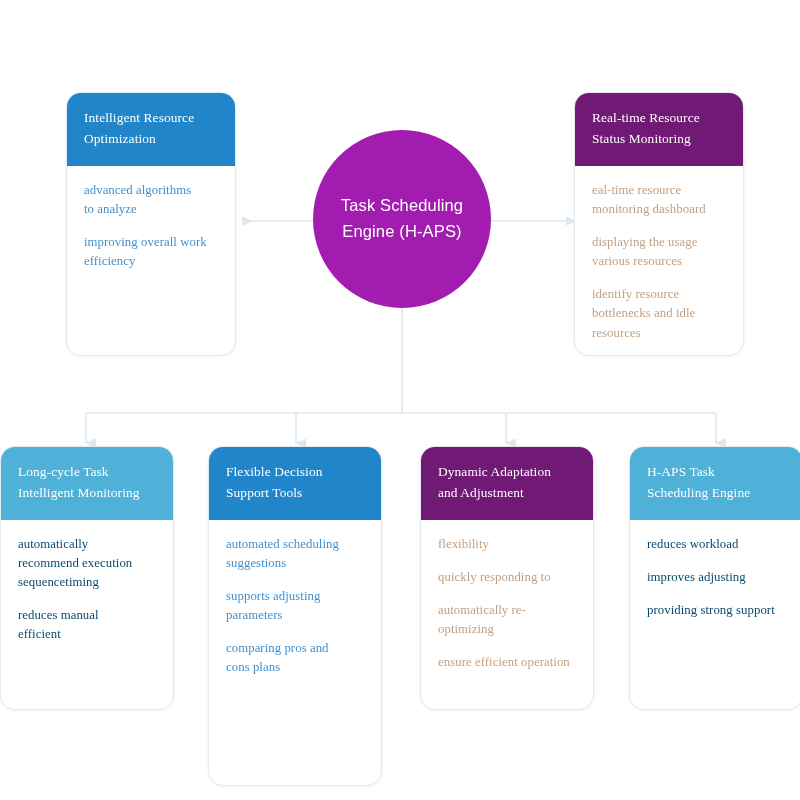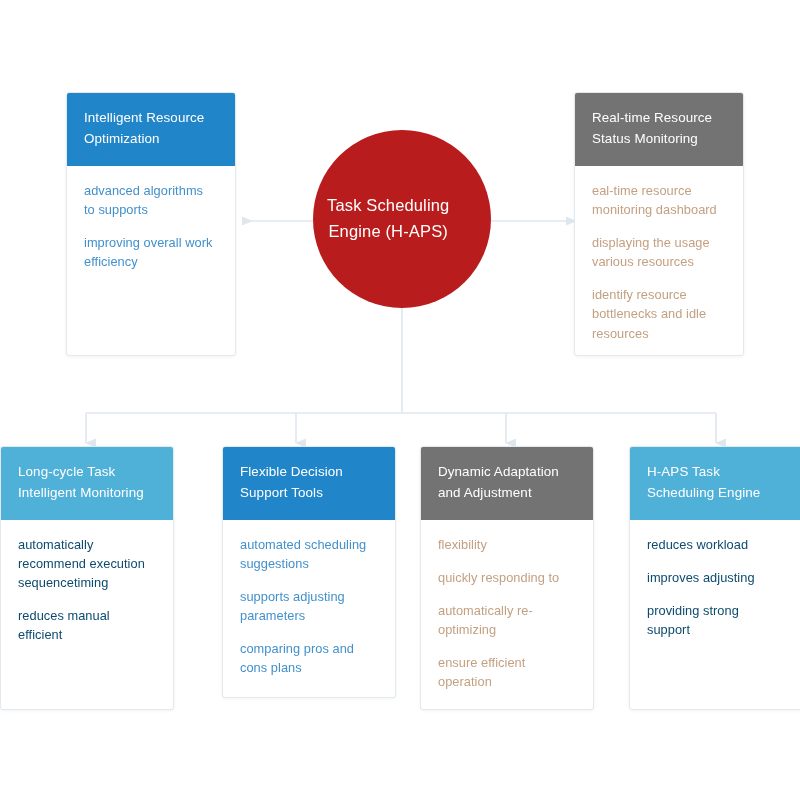--- a/index.html
+++ b/index.html
@@ -35,46 +35,48 @@
   }
 
   
   .center-node {
     position: absolute;
     left: 313px;
     top: 130px;
     width: 178px;
     height: 178px;
     border-radius: 50%;
-    background: #b91c1c;
+    background: #a21caf;
     display: flex;
     align-items: center;
+    justify-content: center;
     text-align: center;
     box-sizing: border-box;
     padding: 0 14px;
   }
   .center-node-label {
     color: #ffffff;
     font-size: 16.5px;
     line-height: 1.55;
     letter-spacing: .15px;
     white-space: pre-line;
   }
 
   
   .card {
     position: absolute;
     background: #ffffff;
     border: 1px solid #e2e9ef;
-    border-radius: 3px;
+    border-radius: 15px;
     box-sizing: border-box;
     overflow: hidden;
     display: flex;
     flex-direction: column;
     box-shadow: 0 1px 3px rgba(120,140,160,.10);
+    font-family: Liberation Serif, serif;
   }
   .card-header {
     padding: 15px 17px 16px 17px;
     color: #ffffff;
     font-size: 13.4px;
     line-height: 1.55;
     letter-spacing: .1px;
     white-space: pre-line;
     flex: 0 0 auto;
   }
@@ -89,30 +91,30 @@
     letter-spacing: .05px;
     white-space: pre-line;
   }
   .card-bullet:last-child { margin-bottom: 0; }
 
   
   .accent-blue   .card-header { background: #2186c9; }
   .accent-blue   .card-bullet { color: #4190cc; }
   .accent-cyan   .card-header { background: #4fb0d8; }
   .accent-cyan   .card-bullet { color: #0c4a6e; }
-  .accent-tan    .card-header { background: #737373; }
+  .accent-tan    .card-header { background: #701a75; }
   .accent-tan    .card-bullet { color: #c3a081; }
 
   
   #card-top-left  { left: 66px;  top: 92px;  width: 170px; height: 264px; }
   #card-top-right { left: 574px; top: 92px;  width: 170px; height: 264px; }
 
   
   #card-bottom-1 { left: 0px;   top: 446px; width: 174px; height: 264px; }
-  #card-bottom-2 { left: 222px; top: 446px; width: 174px; height: 252px; }
+  #card-bottom-2 { left: 208px; top: 446px; width: 174px; height: 340px; }
   #card-bottom-3 { left: 420px; top: 446px; width: 174px; height: 264px; }
   #card-bottom-4 { left: 629px; top: 446px; width: 174px; height: 264px; }
 </style>
 </head>
 <body>
 
 <div id="diagram-canvas">
 
   <svg id="connectors" viewBox="0 0 800 800" width="800" height="800" aria-hidden="true">
     <defs>
@@ -144,21 +146,21 @@
   <div class="center-node">
     <div class="center-node-label">Task Scheduling
 Engine (H-APS)</div>
   </div>
 
   <div class="card accent-blue" id="card-top-left">
     <div class="card-header">Intelligent Resource
 Optimization</div>
     <div class="card-body">
       <div class="card-bullet">advanced algorithms
-to supports</div>
+to analyze</div>
       <div class="card-bullet">improving overall work
 efficiency</div>
     </div>
   </div>
 
   <div class="card accent-tan" id="card-top-right">
     <div class="card-header">Real-time Resource
 Status Monitoring</div>
     <div class="card-body">
       <div class="card-bullet">eal-time resource

